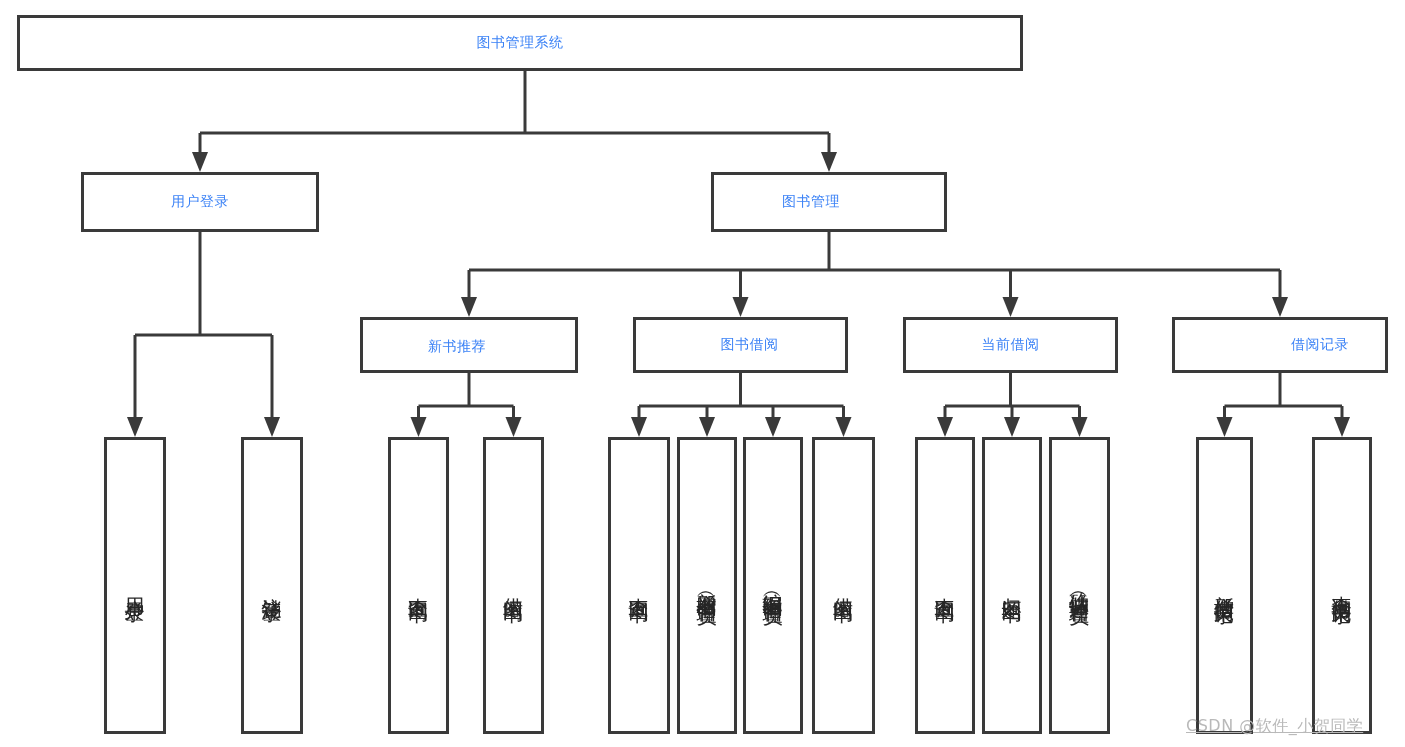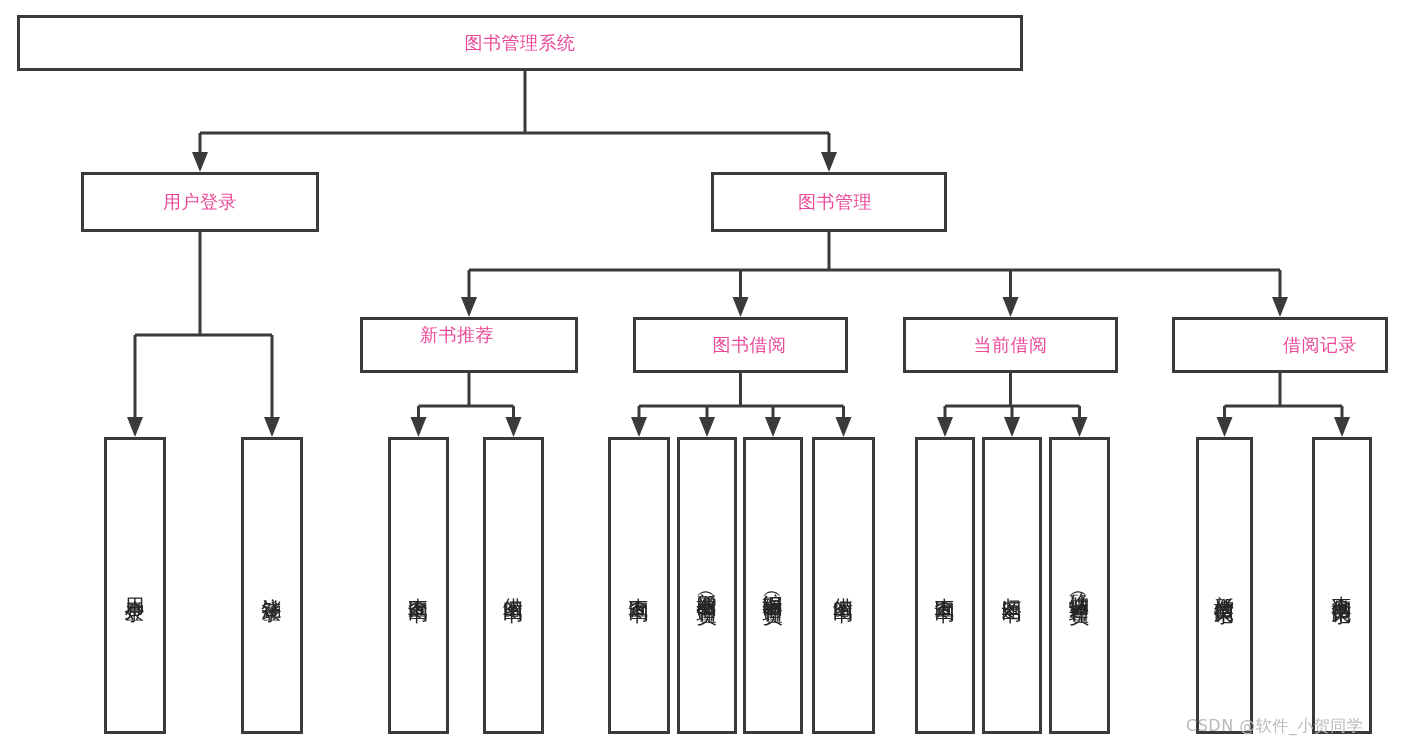--- a/index.html
+++ b/index.html
@@ -35,22 +35,22 @@
   }
   .arrow-head {
     fill: #3a3a3a;
     stroke: none;
   }
   .node-label-h {
     position: absolute;
     display: flex;
     align-items: center;
     justify-content: center;
-    color: #ec4899;
-    font-size: 18px;
+    color: #3b82f6;
+    font-size: 14px;
     letter-spacing: 0.5px;
     white-space: nowrap;
     pointer-events: none;
   }
   .node-label-v {
     position: absolute;
     display: flex;
     align-items: center;
     justify-content: center;
     color: #262626;
@@ -62,20 +62,21 @@
     pointer-events: none;
   }
   .watermark {
     position: absolute;
     color: #b9b9b9;
     font-size: 16px;
     white-space: nowrap;
     left: 1186px;
     top: 716px;
     letter-spacing: 0.5px;
+    text-decoration: underline;
   }
 </style>
 </head>
 <body>
 
 <div id="canvas">
 
   <svg id="diagram" viewBox="0 0 1405 747">
     <g id="connector-layer">
         <line x1="525" y1="71" x2="525" y2="133" class="connector"></line>
@@ -151,22 +152,22 @@
         <rect x="983.5" y="438.5" width="57" height="294" class="node-box"></rect>
         <rect x="1050.5" y="438.5" width="58" height="294" class="node-box"></rect>
         <rect x="1197.5" y="438.5" width="54" height="294" class="node-box"></rect>
         <rect x="1313.5" y="438.5" width="57" height="294" class="node-box"></rect>
       </g>
   </svg>
 
   <div id="label-layer">
       <div class="node-label-h" style="left: 17px; top: 15px; width: 1006px; height: 56px;">图书管理系统</div>
       <div class="node-label-h" style="left: 81px; top: 172px; width: 238px; height: 60px;">用户登录</div>
-      <div class="node-label-h" style="left: 711px; top: 172px; width: 200px; height: 60px; padding-left: 24px;">图书管理</div>
-      <div class="node-label-h" style="left: 360px; top: 307px; width: 194px; height: 56px; font-family: Liberation Serif, serif;">新书推荐</div>
+      <div class="node-label-h" style="left: 711px; top: 172px; width: 200px; height: 60px;">图书管理</div>
+      <div class="node-label-h" style="left: 360px; top: 319px; width: 194px; height: 56px; font-family: Liberation Serif, serif;">新书推荐</div>
       <div class="node-label-h" style="left: 633px; top: 317px; width: 233px; height: 56px;">图书借阅</div>
       <div class="node-label-h" style="left: 903px; top: 317px; width: 215px; height: 56px; text-align: right;">当前借阅</div>
       <div class="node-label-h" style="left: 1172px; top: 317px; width: 216px; height: 56px; padding-left: 40px;">借阅记录</div>
       <div class="node-label-v" style="left: 104px; top: 437px; width: 62px; height: 297px;">用户登录</div>
       <div class="node-label-v" style="left: 241px; top: 437px; width: 62px; height: 297px;">注销登录</div>
       <div class="node-label-v" style="left: 388px; top: 437px; width: 61px; height: 297px;">查询图书</div>
       <div class="node-label-v" style="left: 483px; top: 437px; width: 61px; height: 297px;">借阅图书</div>
       <div class="node-label-v" style="left: 608px; top: 437px; width: 62px; height: 297px;">查询图书</div>
       <div class="node-label-v" style="left: 677px; top: 437px; width: 60px; height: 297px;">新增图书（管理员）</div>
       <div class="node-label-v" style="left: 743px; top: 437px; width: 60px; height: 297px;">编辑图书（管理员）</div>

